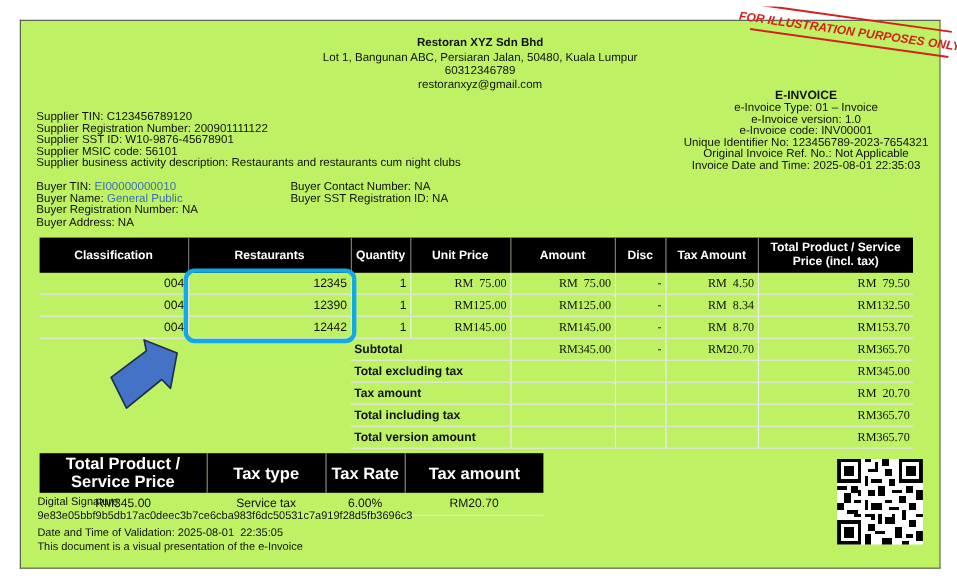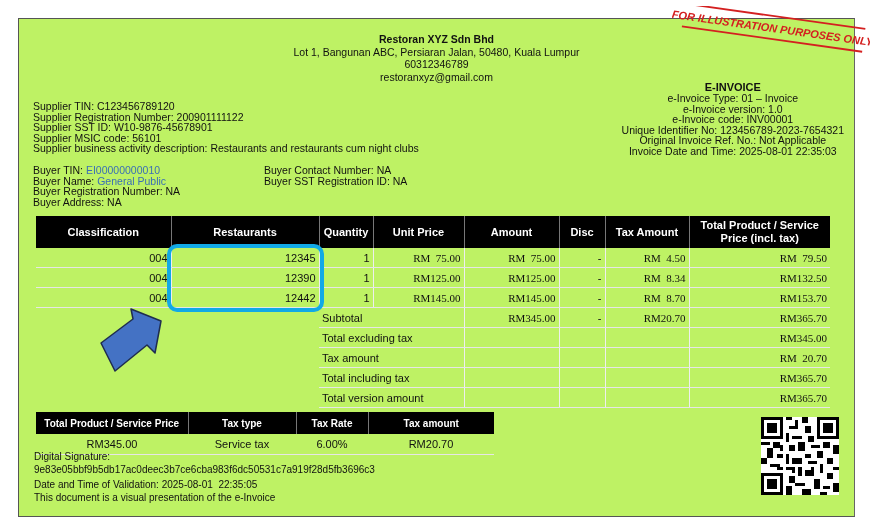--- a/index.html
+++ b/index.html
@@ -17,25 +17,25 @@
   .buyer2 { left:245px; top:146px; font-size:10.5px; line-height:10.5px; }
   .blue { color:#3a6fb5; }
 
   table { border-collapse:collapse; font-size:11px; }
   table.items { position:absolute; left:17px; top:197px; width:794px; table-layout:fixed; }
   table.items th { background:#000; color:#fff; font-weight:bold; height:32px; padding:0 3px;
                    border-left:1px solid #777; text-align:center; line-height:13px; font-size:11px;}
   table.items th:first-child { border-left:none; }
   table.items td { height:19px; padding:0 3px; border-bottom:1px solid #e6e6e6; border-left:1px solid #eee; }
   table.items td:first-child { border-left:none; }
-  .c { text-align:right; } .r { text-align:right;font-family:Liberation Serif, serif; } .b { font-weight:normal; }
+  .c { text-align:right; } .r { text-align:right;font-family:Liberation Serif, serif; } .b { font-weight:bold; }
   .nob { border:none !important; }
 
   table.tax { position:absolute; left:17px; top:393px; width:458px; table-layout:fixed; }
-  table.tax th { background:#000; color:#fff; height:20px; font-weight:bold; border-left:1px solid #777; text-align:center; font-size:10px; }
+  table.tax th { background:#000; color:#fff; height:20px; font-weight:bold; border-left:1px solid #777; text-align:center; font-size:15px; }
   table.tax th:first-child { border-left:none; }
   table.tax td { height:18px; text-align:center; border-bottom:1px solid #e6e6e6; font-size:11px; }
 
   .sig { left:15px; top:432px; font-size:10px; line-height:12.5px; }
   .qr { left:742px; top:398px; width:78px; height:78px; }
 
   .highlight { position:absolute; left:148px; top:225px; width:149px; height:60px;
                border:4px solid #11a9e6; border-radius:10px; }
   .arrow { position:absolute; left:78px; top:288px; width:78px; height:66px; }
 

